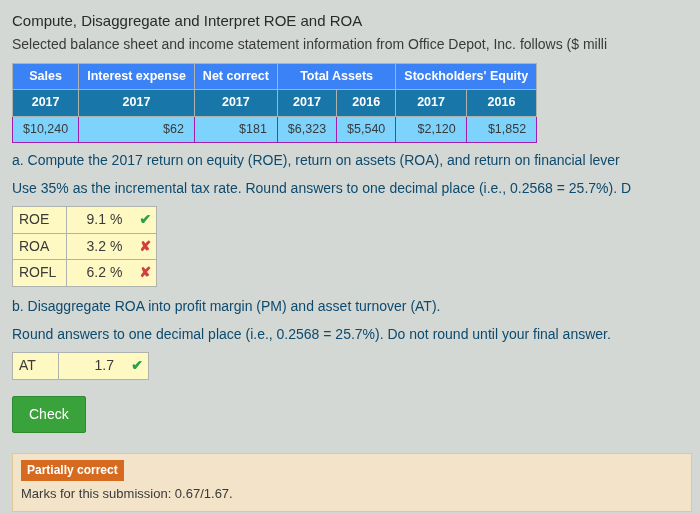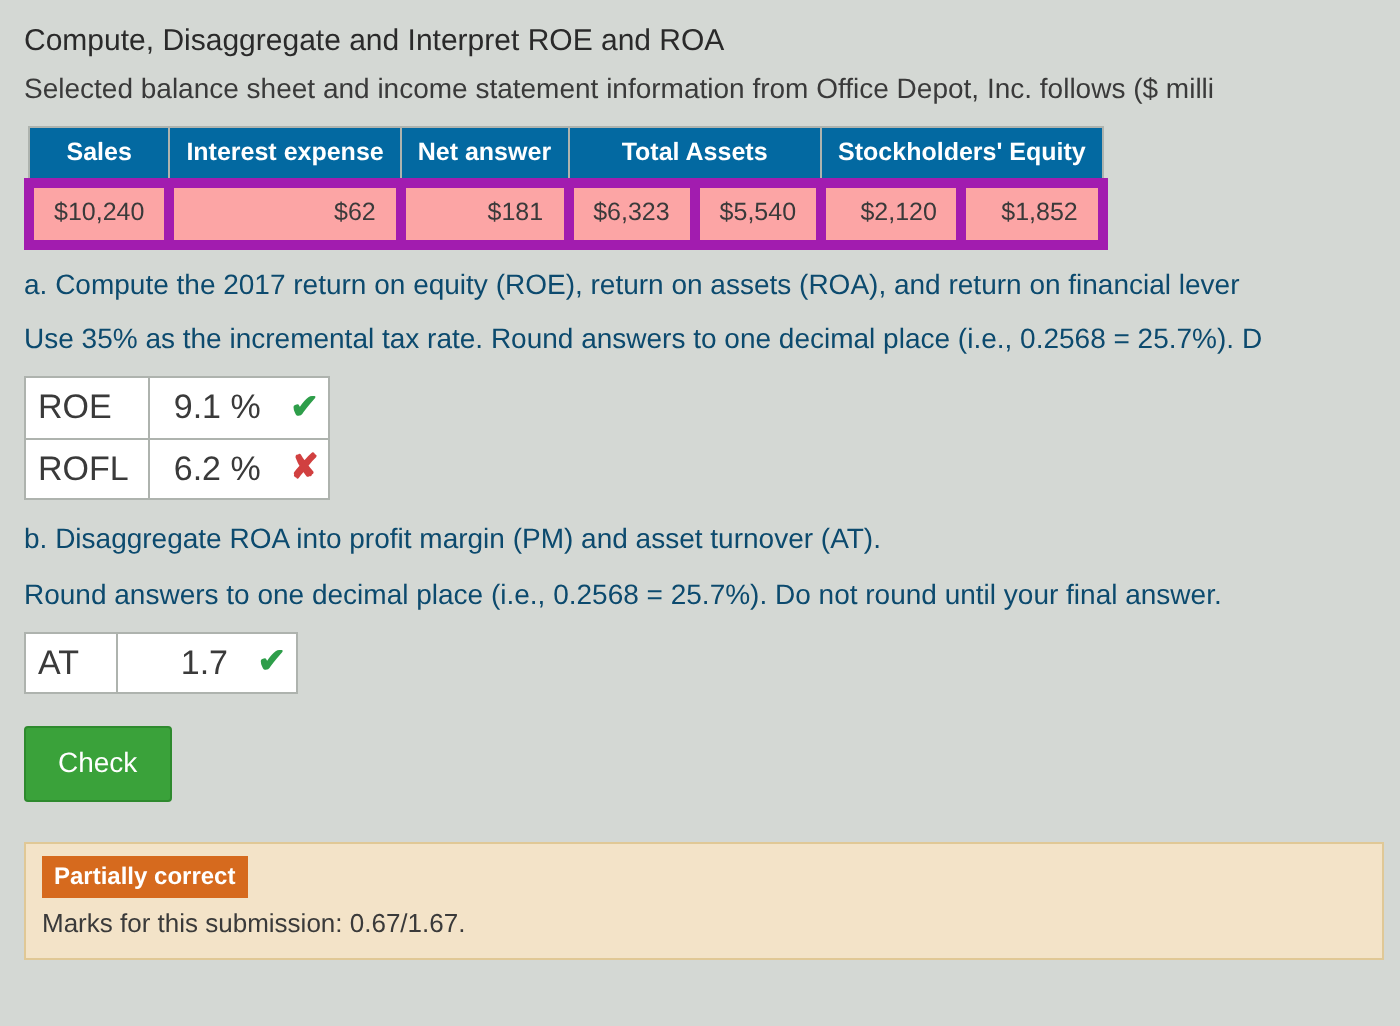--- a/index.html
+++ b/index.html
@@ -24,55 +24,55 @@
       color: #3a3a3a;
       font-size: 14px;
       margin-bottom: 8px;
       white-space: nowrap;
     }
     table { border-collapse: collapse; }
     .data-table {
       margin-bottom: 8px;
     }
     .data-table th {
-      background: #0369a1;
+      background: #3b82f6;
       color: #fff;
       font-weight: bold;
       padding: 4px 8px;
       font-size: 12.5px;
       text-align: center;
       border: 1px solid #aeb3ae;
     }
     .data-table .subhead th {
       background: #1976a8;
       color: #fff;
     }
     .data-table td {
-      background: #fca5a5;
+      background: #7dd3fc;
       padding: 4px 10px;
-      border: 5px solid #a21caf;
+      border: 1px solid #a21caf;
       text-align: right;
       font-size: 12.5px;
       color: #3a3a3a;
     }
     .data-table td.left { text-align: left; }
     .instruct {
       color: #0c4a6e;
       font-size: 14px;
       margin-bottom: 8px;
       white-space: nowrap;
     }
     .answer-table {
       margin-bottom: 10px;
     }
     .answer-table td {
       border: 1px solid #aeb3ae;
-      background: #ffffff;
+      background: #fef9c3;
       padding: 3px 8px;
-      font-size: 17px;
+      font-size: 14px;
       color: #3a3a3a;
     }
     .answer-table td.label {
       padding: 3px 10px 3px 6px;
       min-width: 46px;
     }
     .answer-table td.ans {
       text-align: right;
       min-width: 90px;
       position: relative;
@@ -126,23 +126,32 @@
 
 
 <div class="title">Compute, Disaggregate and Interpret ROE and ROA</div>
 <div class="subtitle">Selected balance sheet and income statement information from Office Depot, Inc. follows ($ milli</div>
 
 <table class="data-table">
   <tbody>
       <tr>
     <th>Sales</th>
     <th>Interest expense</th>
-    <th>Net answer</th>
+    <th>Net correct</th>
     <th colspan="2">Total Assets</th>
     <th colspan="2">Stockholders' Equity</th>
+  </tr>
+  <tr class="subhead">
+    <th>2017</th>
+    <th>2017</th>
+    <th>2017</th>
+    <th>2017</th>
+    <th>2016</th>
+    <th>2017</th>
+    <th>2016</th>
   </tr>
   <tr>
     <td class="left">$10,240</td>
     <td>$62</td>
     <td>$181</td>
     <td>$6,323</td>
     <td>$5,540</td>
     <td>$2,120</td>
     <td>$1,852</td>
   </tr>
@@ -155,20 +164,27 @@
 <table class="answer-table">
   <tbody>
       <tr>
     <td class="label">ROE</td>
     <td class="ans">
       <span>9.1 %</span>
       <span class="mark check-mark">✔</span>
     </td>
   </tr>
   <tr>
+    <td class="label">ROA</td>
+    <td class="ans">
+      <span>3.2 %</span>
+      <span class="mark cross-mark">✘</span>
+    </td>
+  </tr>
+  <tr>
     <td class="label">ROFL</td>
     <td class="ans">
       <span>6.2 %</span>
       <span class="mark cross-mark">✘</span>
     </td>
   </tr>
 </tbody>
   </table>
 
 <div class="instruct">b. Disaggregate ROA into profit margin (PM) and asset turnover (AT).</div>

